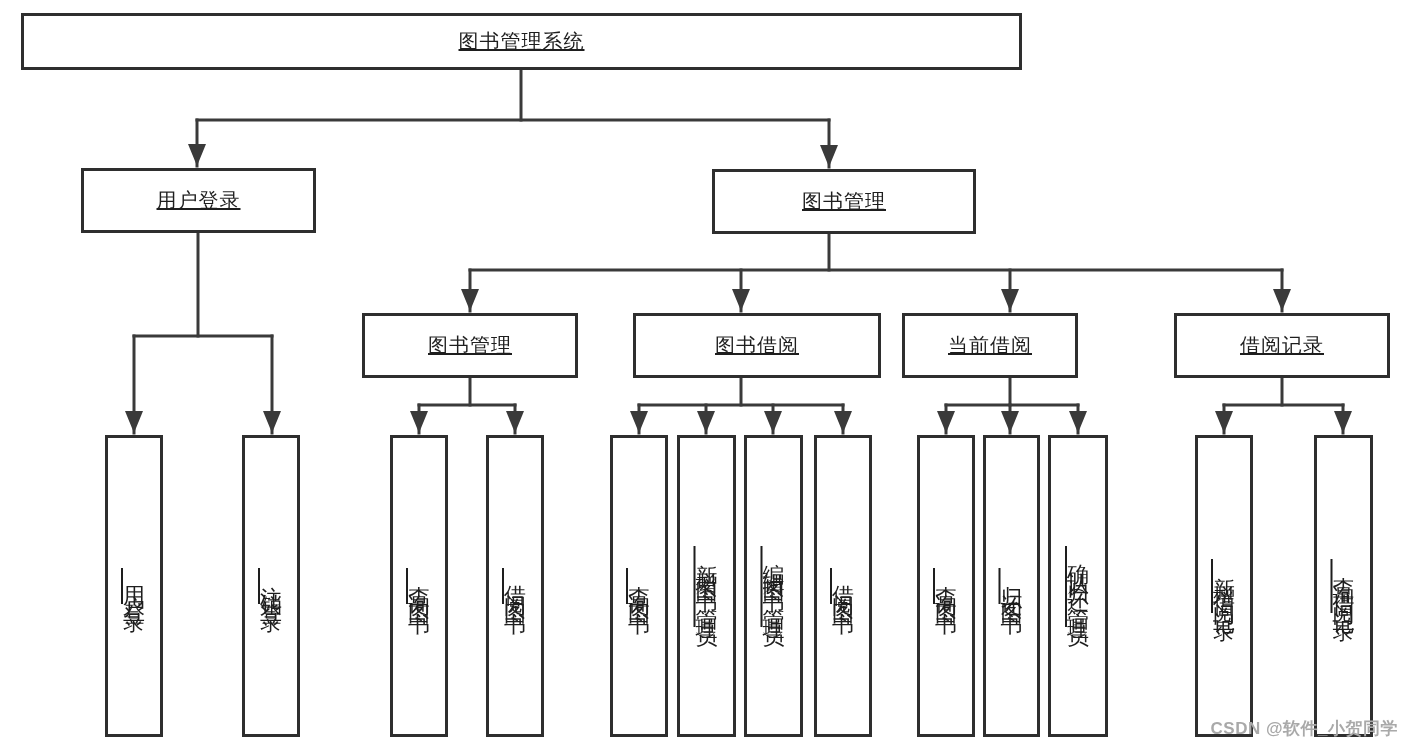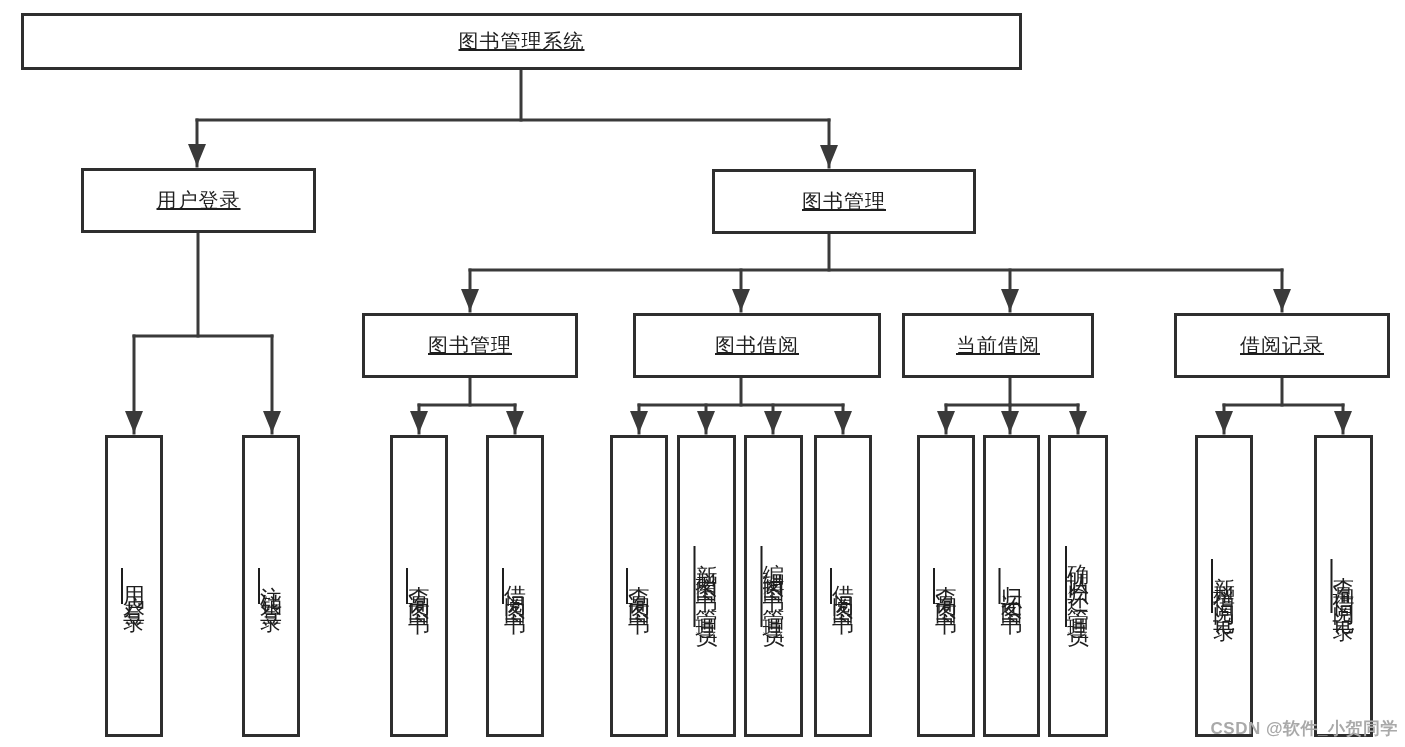--- a/index.html
+++ b/index.html
@@ -134,21 +134,21 @@
   <div class="box" style="left:712px;top:169px;width:264px;height:65px;">
     <span class="h-label">图书管理</span>
   </div>
 
   <div class="box" style="left:362px;top:313px;width:216px;height:65px;">
     <span class="h-label">图书管理</span>
   </div>
   <div class="box" style="left:633px;top:313px;width:248px;height:65px;">
     <span class="h-label">图书借阅</span>
   </div>
-  <div class="box" style="left:902px;top:313px;width:192px;height:65px;">
+  <div class="box" style="left:902px;top:313px;width:176px;height:65px;">
     <span class="h-label">当前借阅</span>
   </div>
   <div class="box" style="left:1174px;top:313px;width:216px;height:65px;">
     <span class="h-label">借阅记录</span>
   </div>
 
   <div class="box leaf" style="left:105px;top:435px;width:58px;height:302px;">
     <span class="v-label">用户登录</span>
   </div>
   <div class="box leaf" style="left:242px;top:435px;width:58px;height:302px;">

